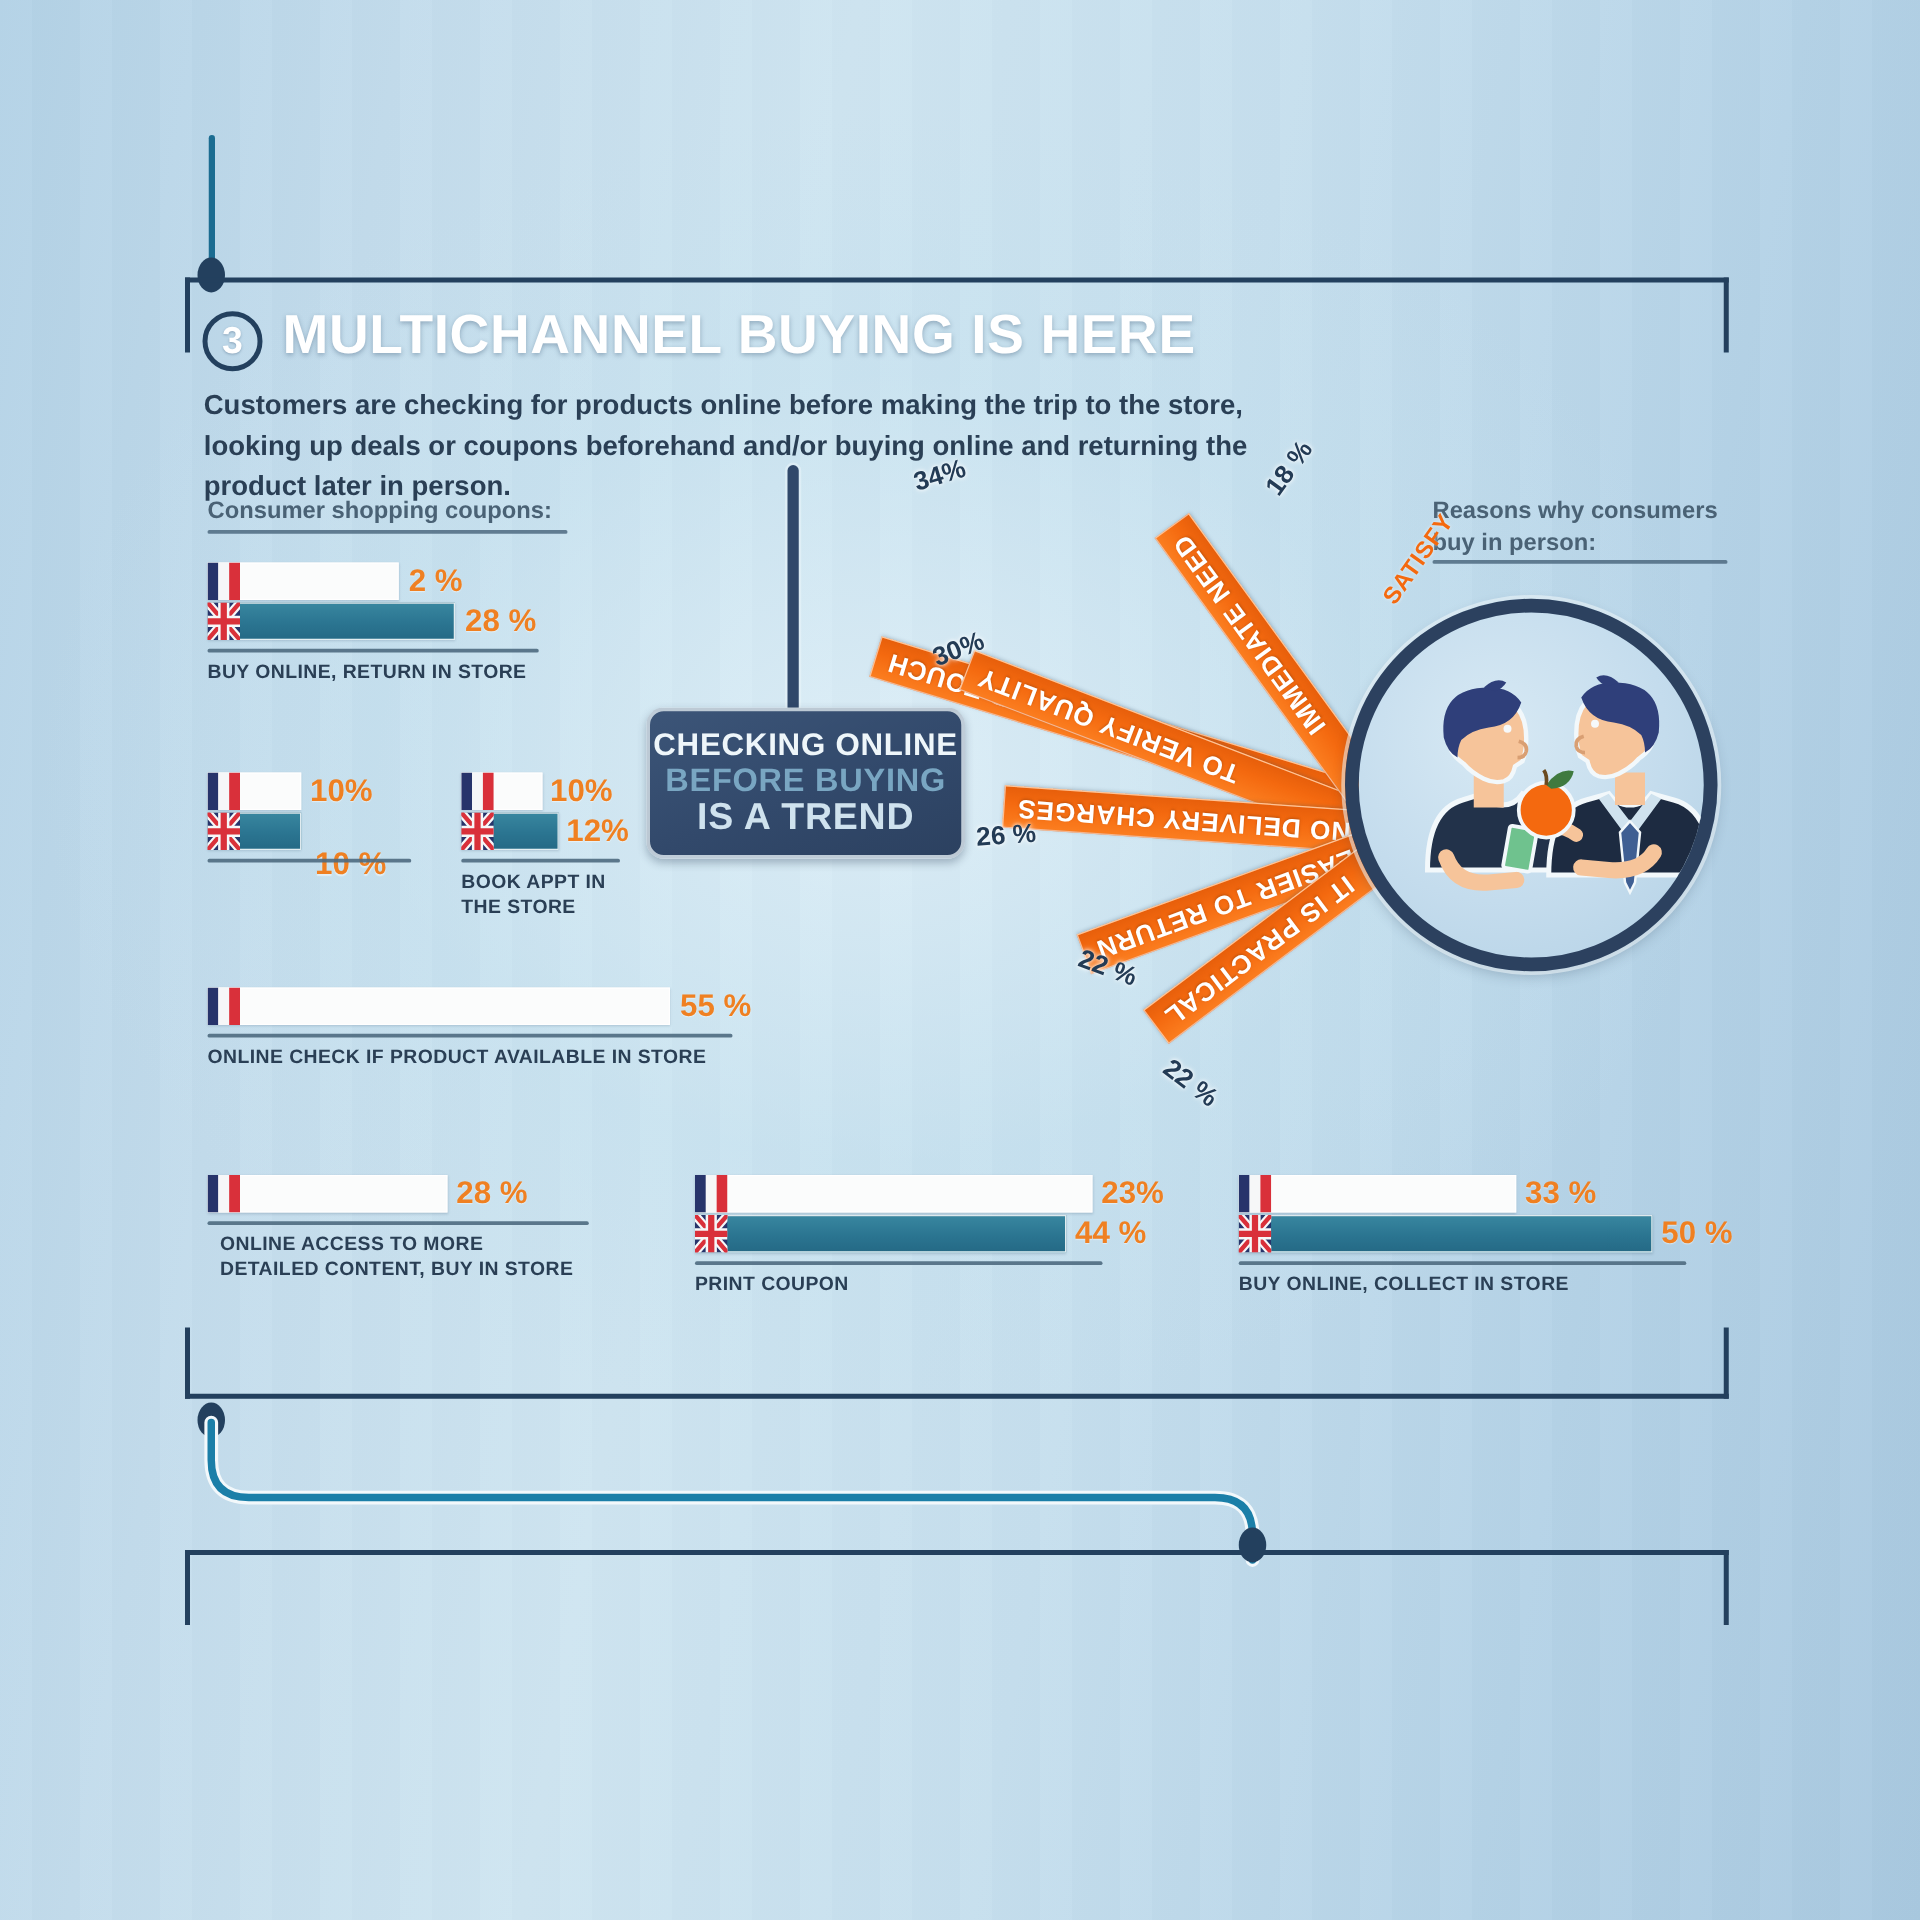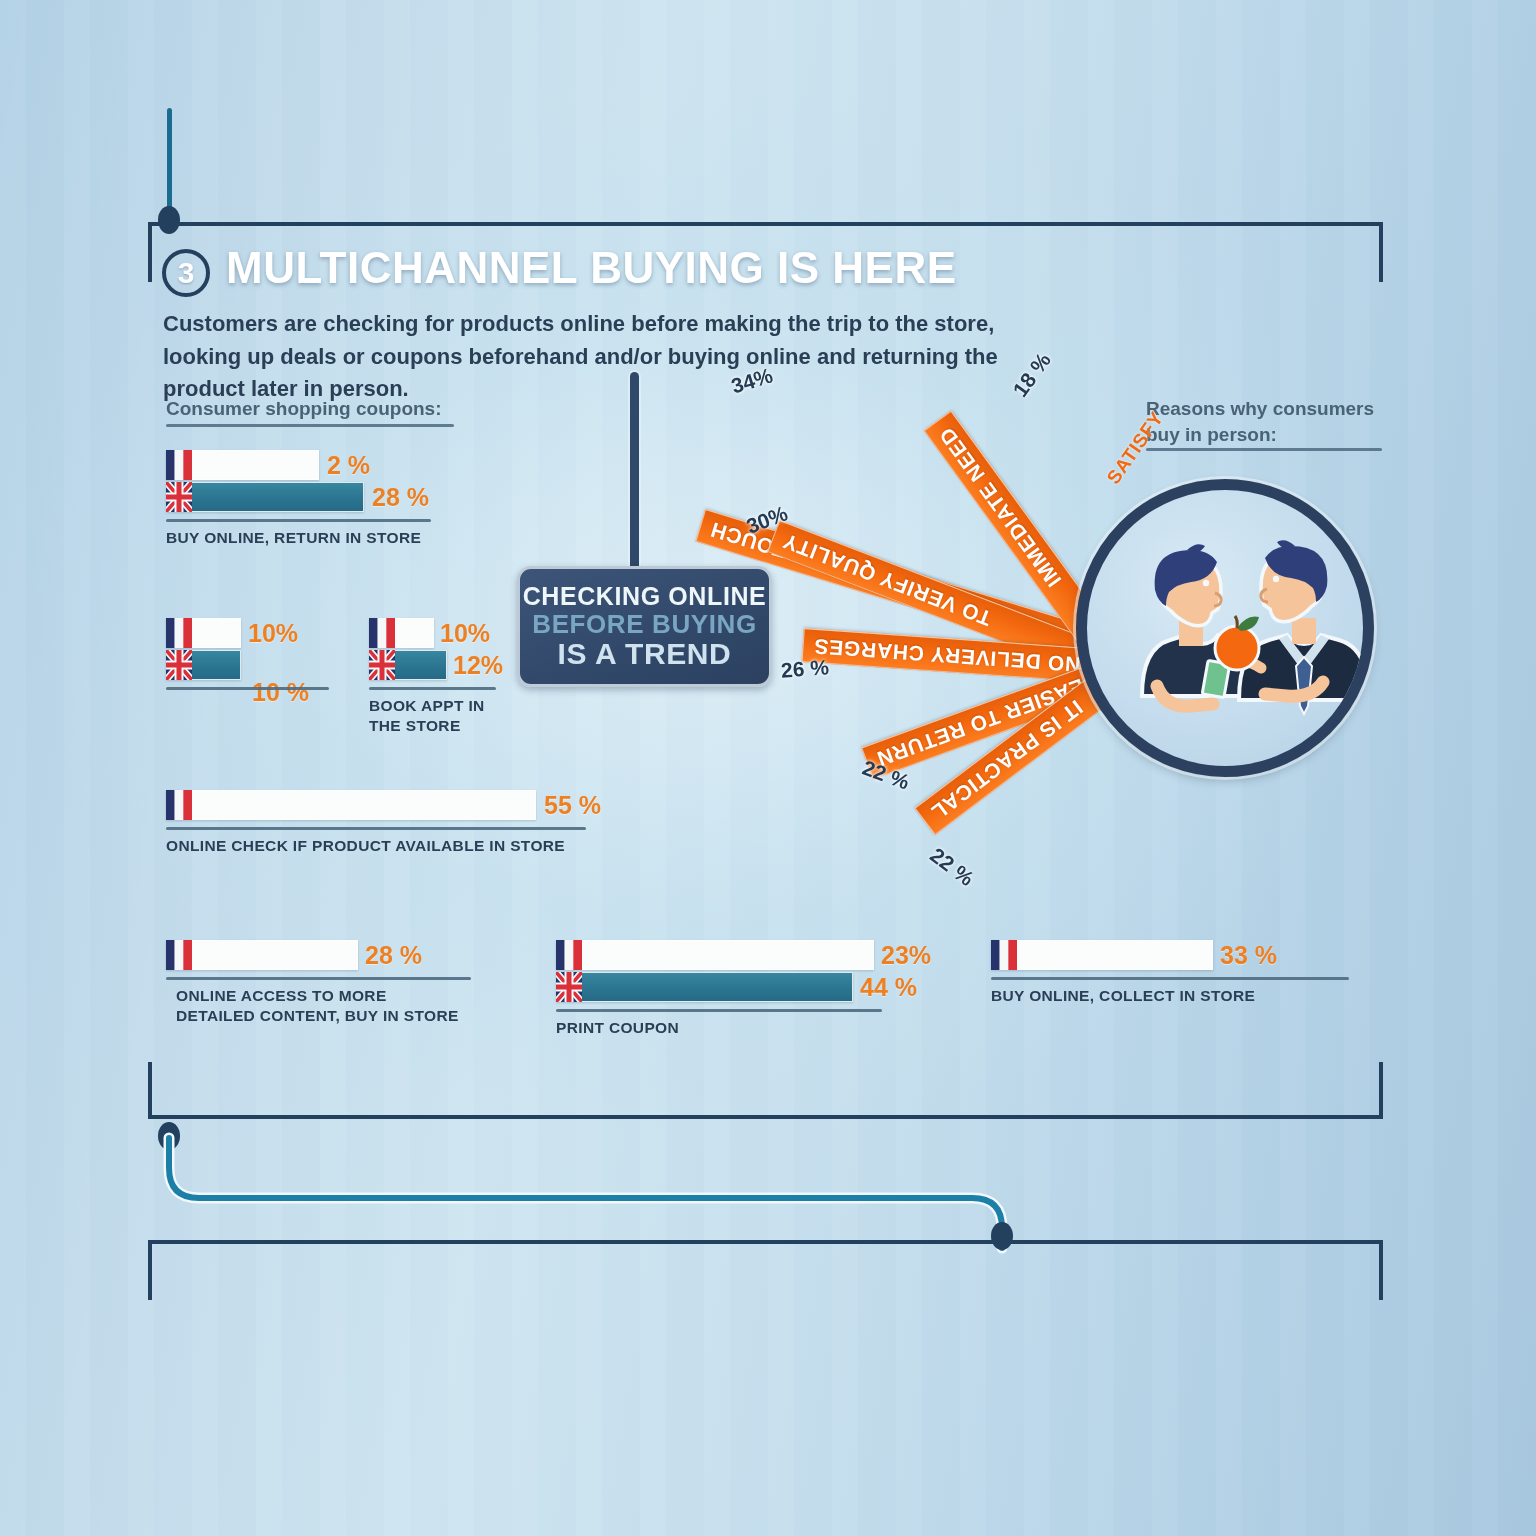--- a/index.html
+++ b/index.html
@@ -280,20 +280,31 @@
   <div class="group" style="left:991px;top:940px;width:400px;">
     <div class="bar-row">
       <div class="bar fr" style="width:222px;"></div>
       <svg class="flag" viewBox="0 0 26 30" preserveAspectRatio="none">
         <rect x="0" y="0" width="8.67" height="30" fill="#27346b"></rect>
         <rect x="8.67" y="0" width="8.66" height="30" fill="#f6f7f8"></rect>
         <rect x="17.33" y="0" width="8.67" height="30" fill="#d9303a"></rect>
       </svg>
       <div class="val" style="left:229px;">33 %</div>
     </div>
+    <div class="bar-row">
+      <div class="bar uk" style="width:331px;"></div>
+      <svg class="flag" viewBox="0 0 26 30" preserveAspectRatio="none">
+        <rect width="26" height="30" fill="#27346b"></rect>
+        <path d="M0 0 L26 30 M26 0 L0 30" stroke="#f6f7f8" stroke-width="7"></path>
+        <path d="M0 0 L26 30 M26 0 L0 30" stroke="#d9303a" stroke-width="3.5"></path>
+        <path d="M13 0 V30 M0 15 H26" stroke="#f6f7f8" stroke-width="9"></path>
+        <path d="M13 0 V30 M0 15 H26" stroke="#d9303a" stroke-width="5"></path>
+      </svg>
+      <div class="val" style="left:338px;">50 %</div>
+    </div>
     <div class="grp-rule" style="width:358px;"></div>
     <div class="grp-cap">BUY ONLINE, COLLECT IN STORE</div>
   </div>
 
   <div class="callout-stem" style="left:630px;top:372px;height:200px;"></div>
   <div class="callout" style="left:517px;top:566px;width:249px;height:115px;">
     <span class="co1">CHECKING ONLINE</span>
     <span class="co2">BEFORE BUYING</span>
     <span class="co3">IS A TREND</span>
   </div>

